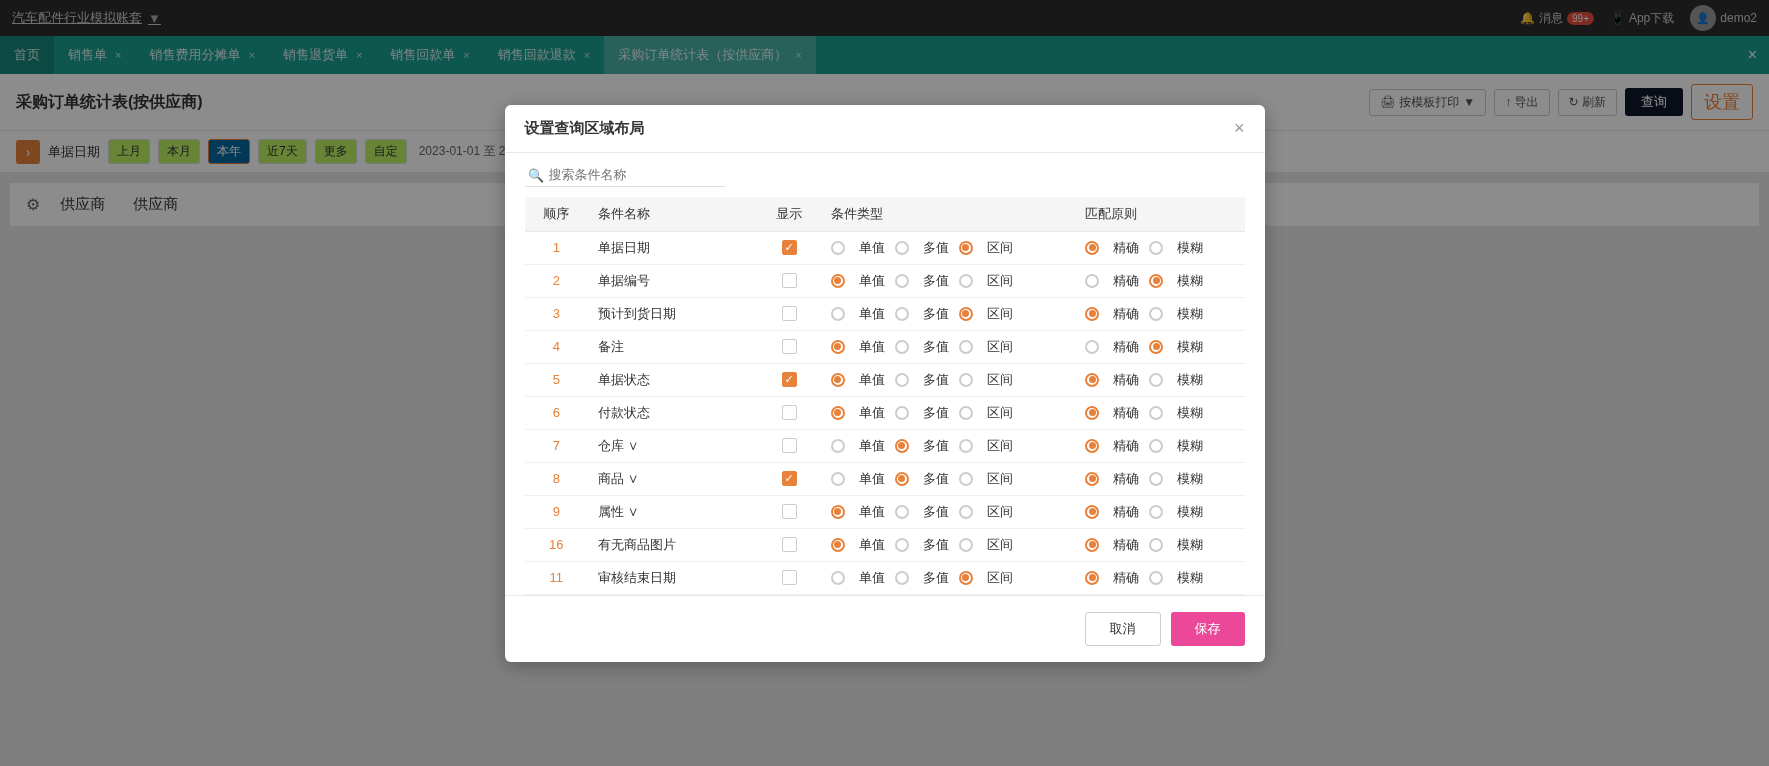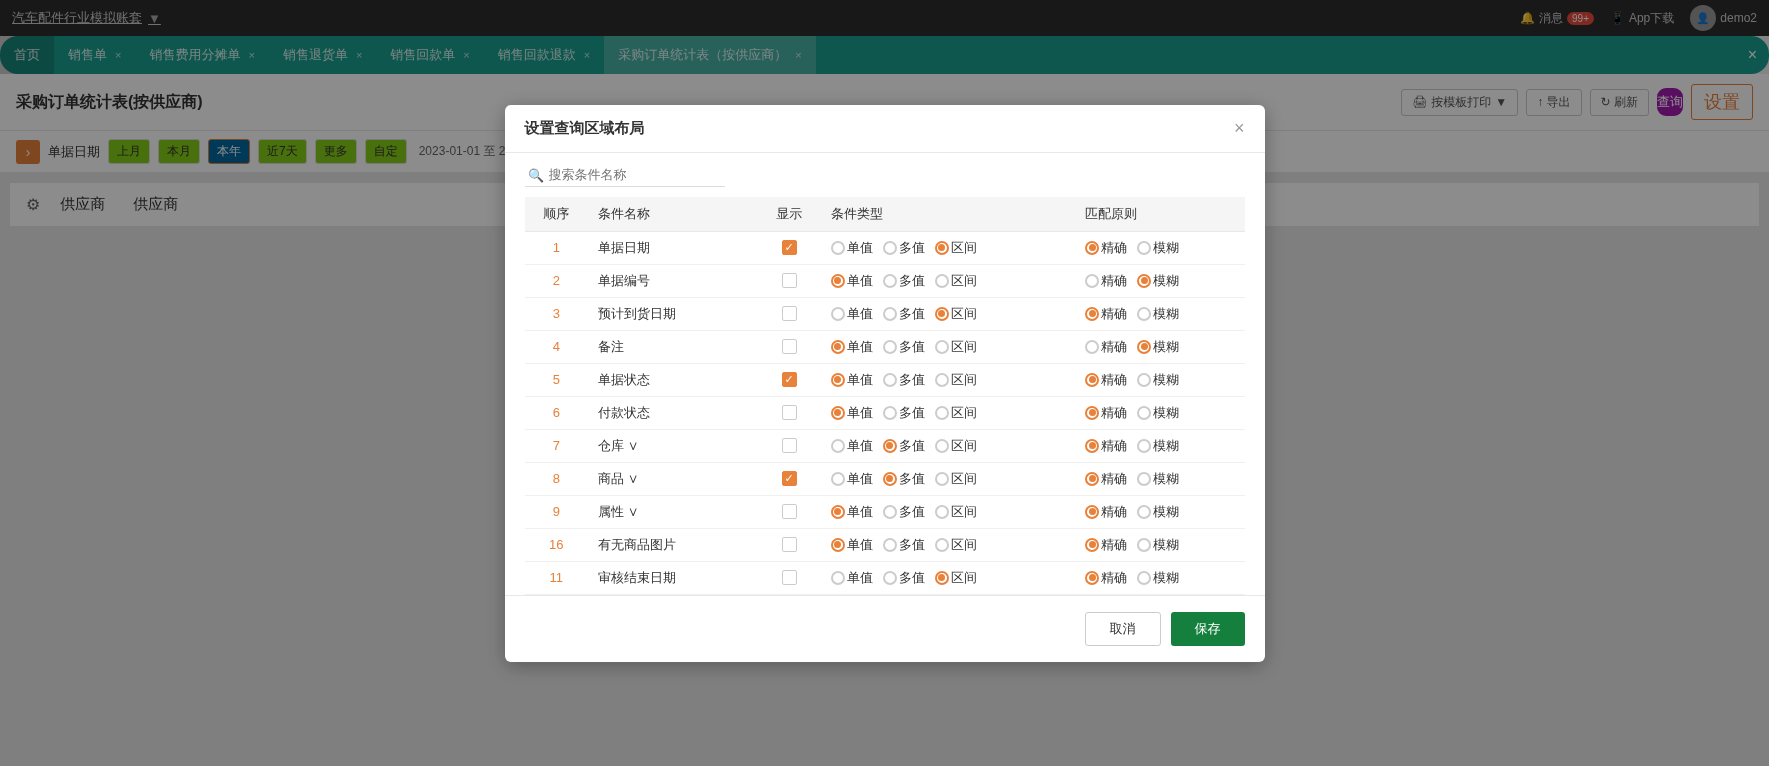--- a/index.html
+++ b/index.html
@@ -20,21 +20,20 @@
     .badge-red { background: #e74c3c; color: #fff; border-radius: 10px; padding: 1px 5px; font-size: 10px; }
     .top-bar-right .avatar { width: 26px; height: 26px; border-radius: 50%; background: #999; display: flex; align-items: center; justify-content: center; font-size: 11px; }
 
     
     .tab-bar {
       background: #1a9e8f;
       height: 38px;
       display: flex;
       align-items: center;
       padding: 0 0 0 0;
-      border-radius: 18px;
     }
     .tab-item {
       height: 38px;
       line-height: 38px;
       padding: 0 14px;
       color: rgba(255,255,255,0.85);
       font-size: 13px;
       cursor: pointer;
       display: flex;
       align-items: center;
@@ -54,35 +53,35 @@
       display: flex;
       align-items: center;
       justify-content: space-between;
       border-bottom: 1px solid #e8e8e8;
     }
     .page-title { font-size: 16px; font-weight: bold; color: #333; }
     .header-actions { display: flex; align-items: center; gap: 8px; }
     .btn-print { background: #fff; border: 1px solid #ccc; border-radius: 3px; padding: 4px 10px; font-size: 12px; cursor: pointer; display: flex; align-items: center; gap: 4px; color: #555; }
     .btn-export { background: #fff; border: 1px solid #ccc; border-radius: 3px; padding: 4px 10px; font-size: 12px; cursor: pointer; color: #555; }
     .btn-refresh { background: #fff; border: 1px solid #ccc; border-radius: 3px; padding: 4px 10px; font-size: 12px; cursor: pointer; color: #555; }
-    .btn-query { background: #a21caf; color: #fff; border: none; border-radius: 9px; padding: 5px 0; font-size: 13px; cursor: pointer; }
+    .btn-query { background: #0f172a; color: #fff; border: none; border-radius: 3px; padding: 5px 16px; font-size: 13px; cursor: pointer; }
     .btn-settings { background: #fff; border: 1px solid #e8813a; color: #e8813a; border-radius: 3px; padding: 5px 12px; font-size: 18px; cursor: pointer; }
 
     
     .toolbar {
       background: #fff;
       padding: 8px 16px;
       display: flex;
       align-items: center;
       gap: 8px;
       border-bottom: 1px solid #e8e8e8;
     }
     .toolbar-toggle { width: 24px; height: 24px; background: #e8813a; color: #fff; border: none; border-radius: 3px; cursor: pointer; display: flex; align-items: center; justify-content: center; font-size: 14px; }
     .date-label { color: #333; font-size: 13px; }
-    .date-btn { padding: 3px 8px; font-size: 12px; border: 1px solid #ddd; border-radius: 3px; cursor: pointer; background: #84cc16; color: #333; }
+    .date-btn { padding: 3px 8px; font-size: 12px; border: 1px solid #ddd; border-radius: 3px; cursor: pointer; background: #bef264; color: #333; }
     .date-btn.active { background: #0369a1; color: #fff; border-color: #e8813a; }
     .date-range { font-size: 12px; color: #666; margin-left: 4px; }
 
     
     .content-area {
       background: #e8e8e8;
       padding: 10px;
       min-height: 400px;
       position: relative;
     }
@@ -174,21 +173,21 @@
       color: #333;
       font-weight: 500;
       border-bottom: 1px solid #e8e8e8;
     }
     .tbl tbody tr { border-bottom: 1px solid #f0f0f0; }
     .tbl tbody td { padding: 7px 10px; font-size: 13px; color: #333; vertical-align: middle; }
     .tbl .order-num { color: #e8813a; text-align: center; }
 
     
     .radio-group { display: flex; align-items: center; gap: 10px; }
-    .radio-item { display: flex; align-items: center; gap: 2px; cursor: pointer; font-size: 13px; white-space: nowrap; }
+    .radio-item { display: flex; align-items: center; gap: 14px; cursor: pointer; font-size: 13px; white-space: nowrap; }
     .radio-circle {
       width: 14px; height: 14px; border-radius: 50%; border: 2px solid #ccc;
       display: flex; align-items: center; justify-content: center;
     }
     .radio-circle.checked { border-color: #e8813a; }
     .radio-circle.checked::after { content: ''; width: 7px; height: 7px; border-radius: 50%; background: #e8813a; }
 
     
     .cb-wrap { display: flex; align-items: center; justify-content: center; }
     .cb {
@@ -200,21 +199,21 @@
 
     
     .modal-footer {
       padding: 16px 20px;
       display: flex;
       justify-content: flex-end;
       gap: 10px;
       border-top: 1px solid #e8e8e8;
     }
     .btn-cancel { padding: 7px 24px; border: 1px solid #ccc; background: #fff; border-radius: 3px; font-size: 13px; cursor: pointer; color: #333; }
-    .btn-save { padding: 7px 24px; background: #15803d; color: #fff; border: none; border-radius: 3px; font-size: 13px; cursor: pointer; text-align: right; }
+    .btn-save { padding: 7px 24px; background: #ec4899; color: #fff; border: none; border-radius: 3px; font-size: 13px; cursor: pointer; text-align: right; }
   </style>
 </head>
 <body>
 
 <div class="top-bar">
   <div class="top-bar-left">
     <span>汽车配件行业模拟账套</span>
     <span style="color:#aaa;">▼</span>
   </div>
   <div class="top-bar-right">

